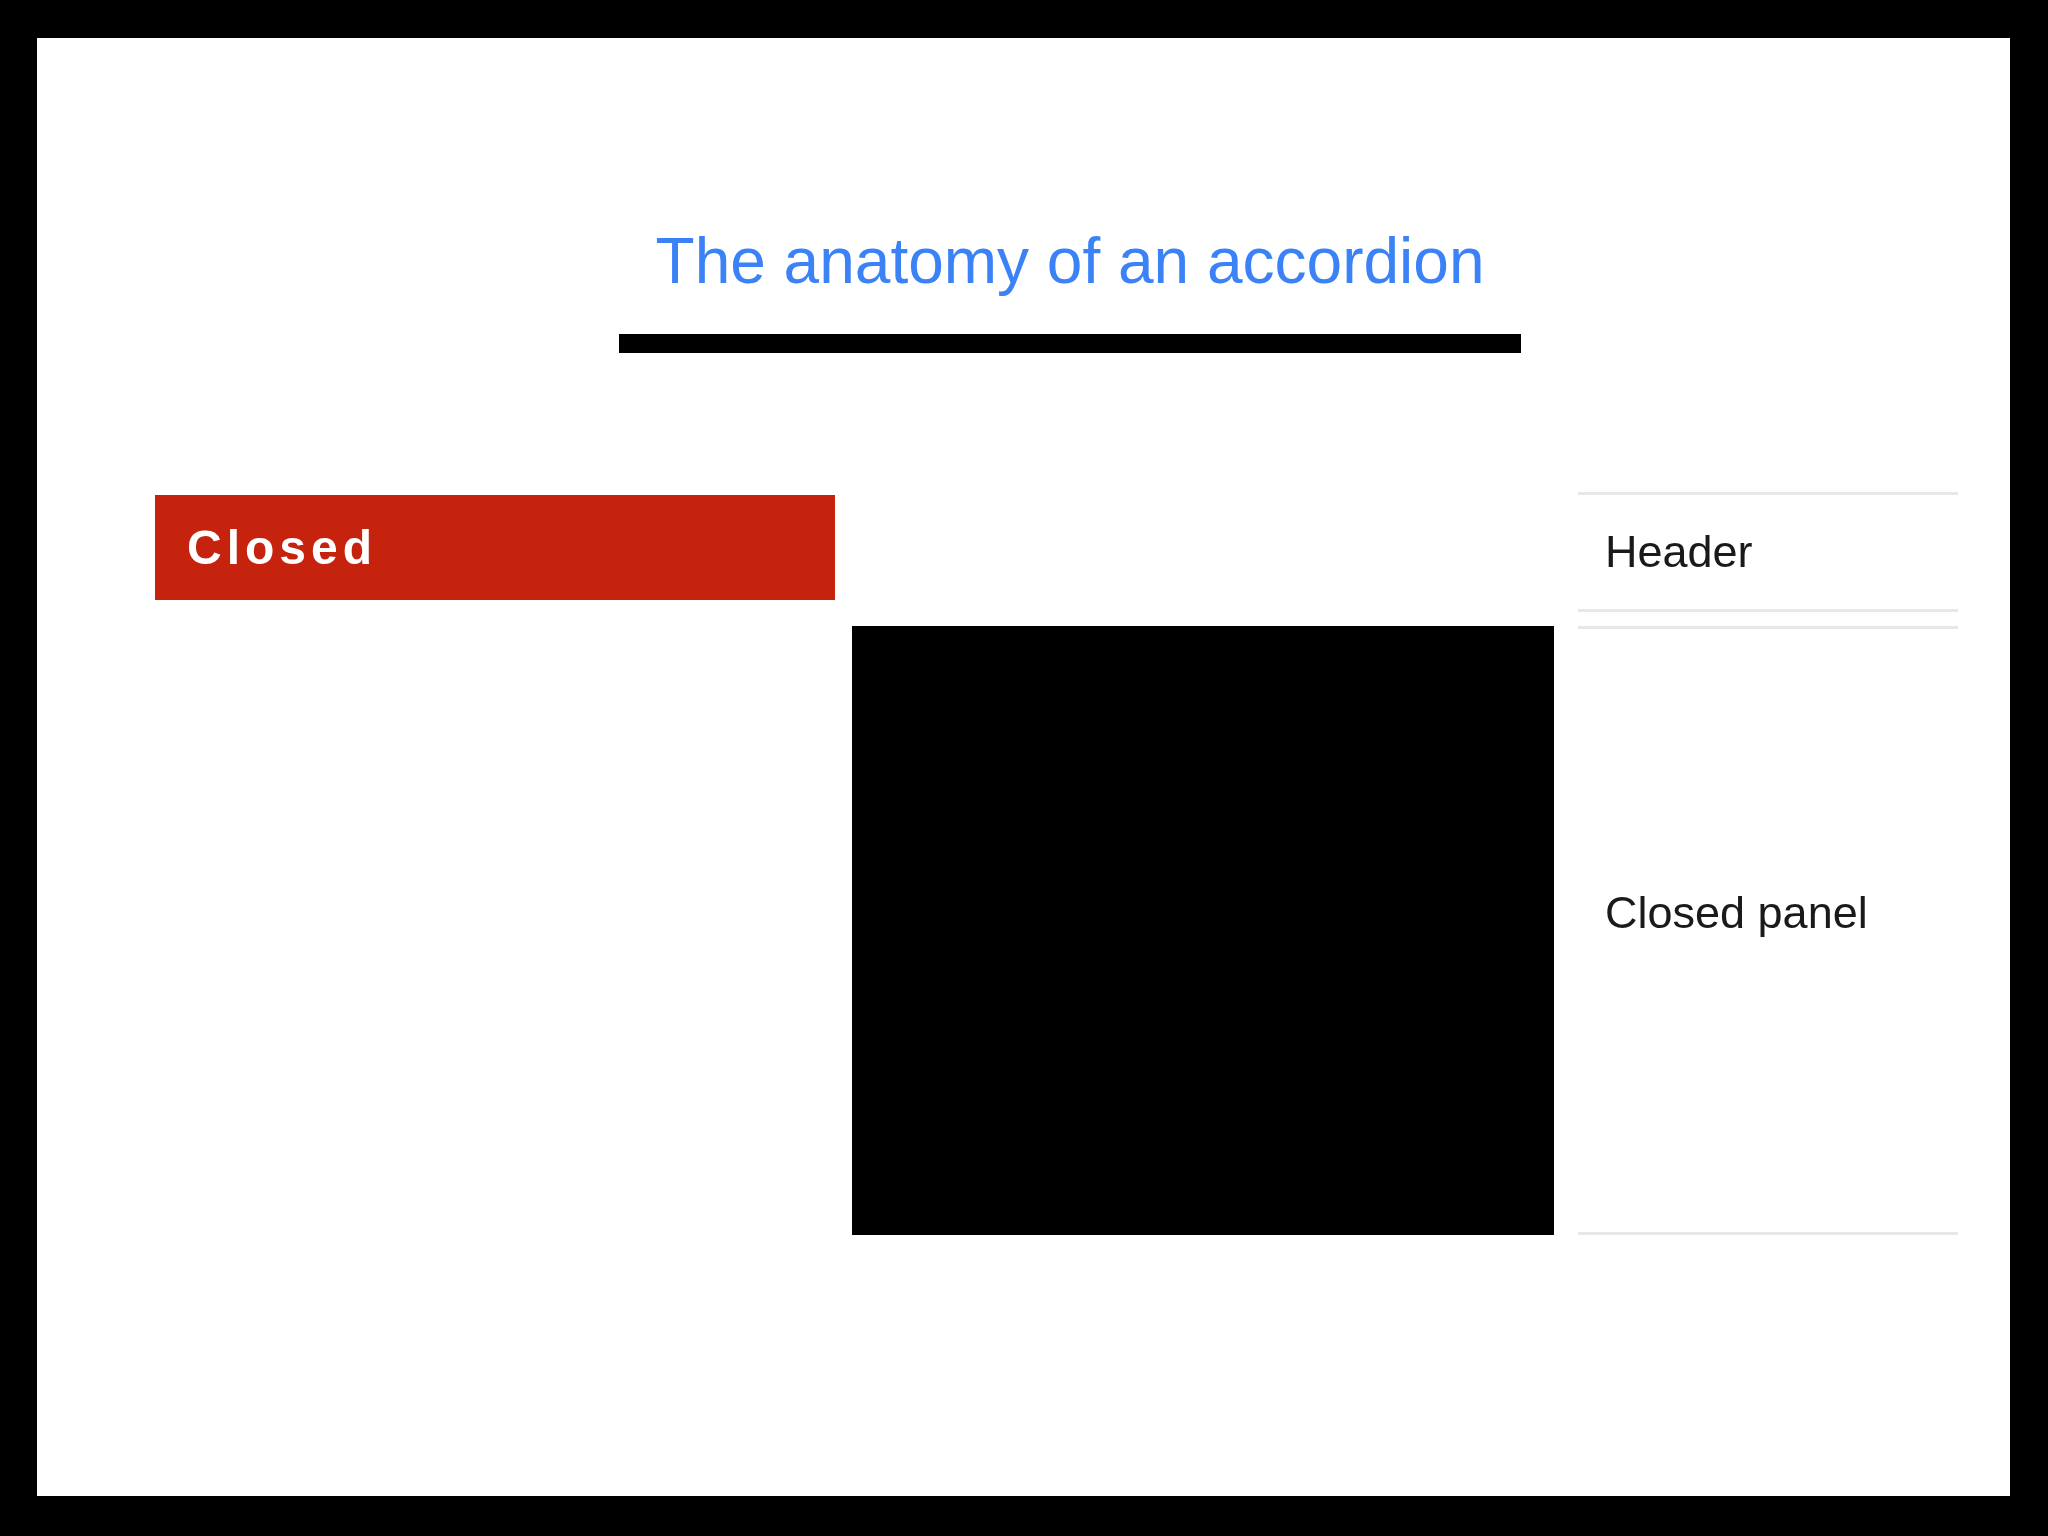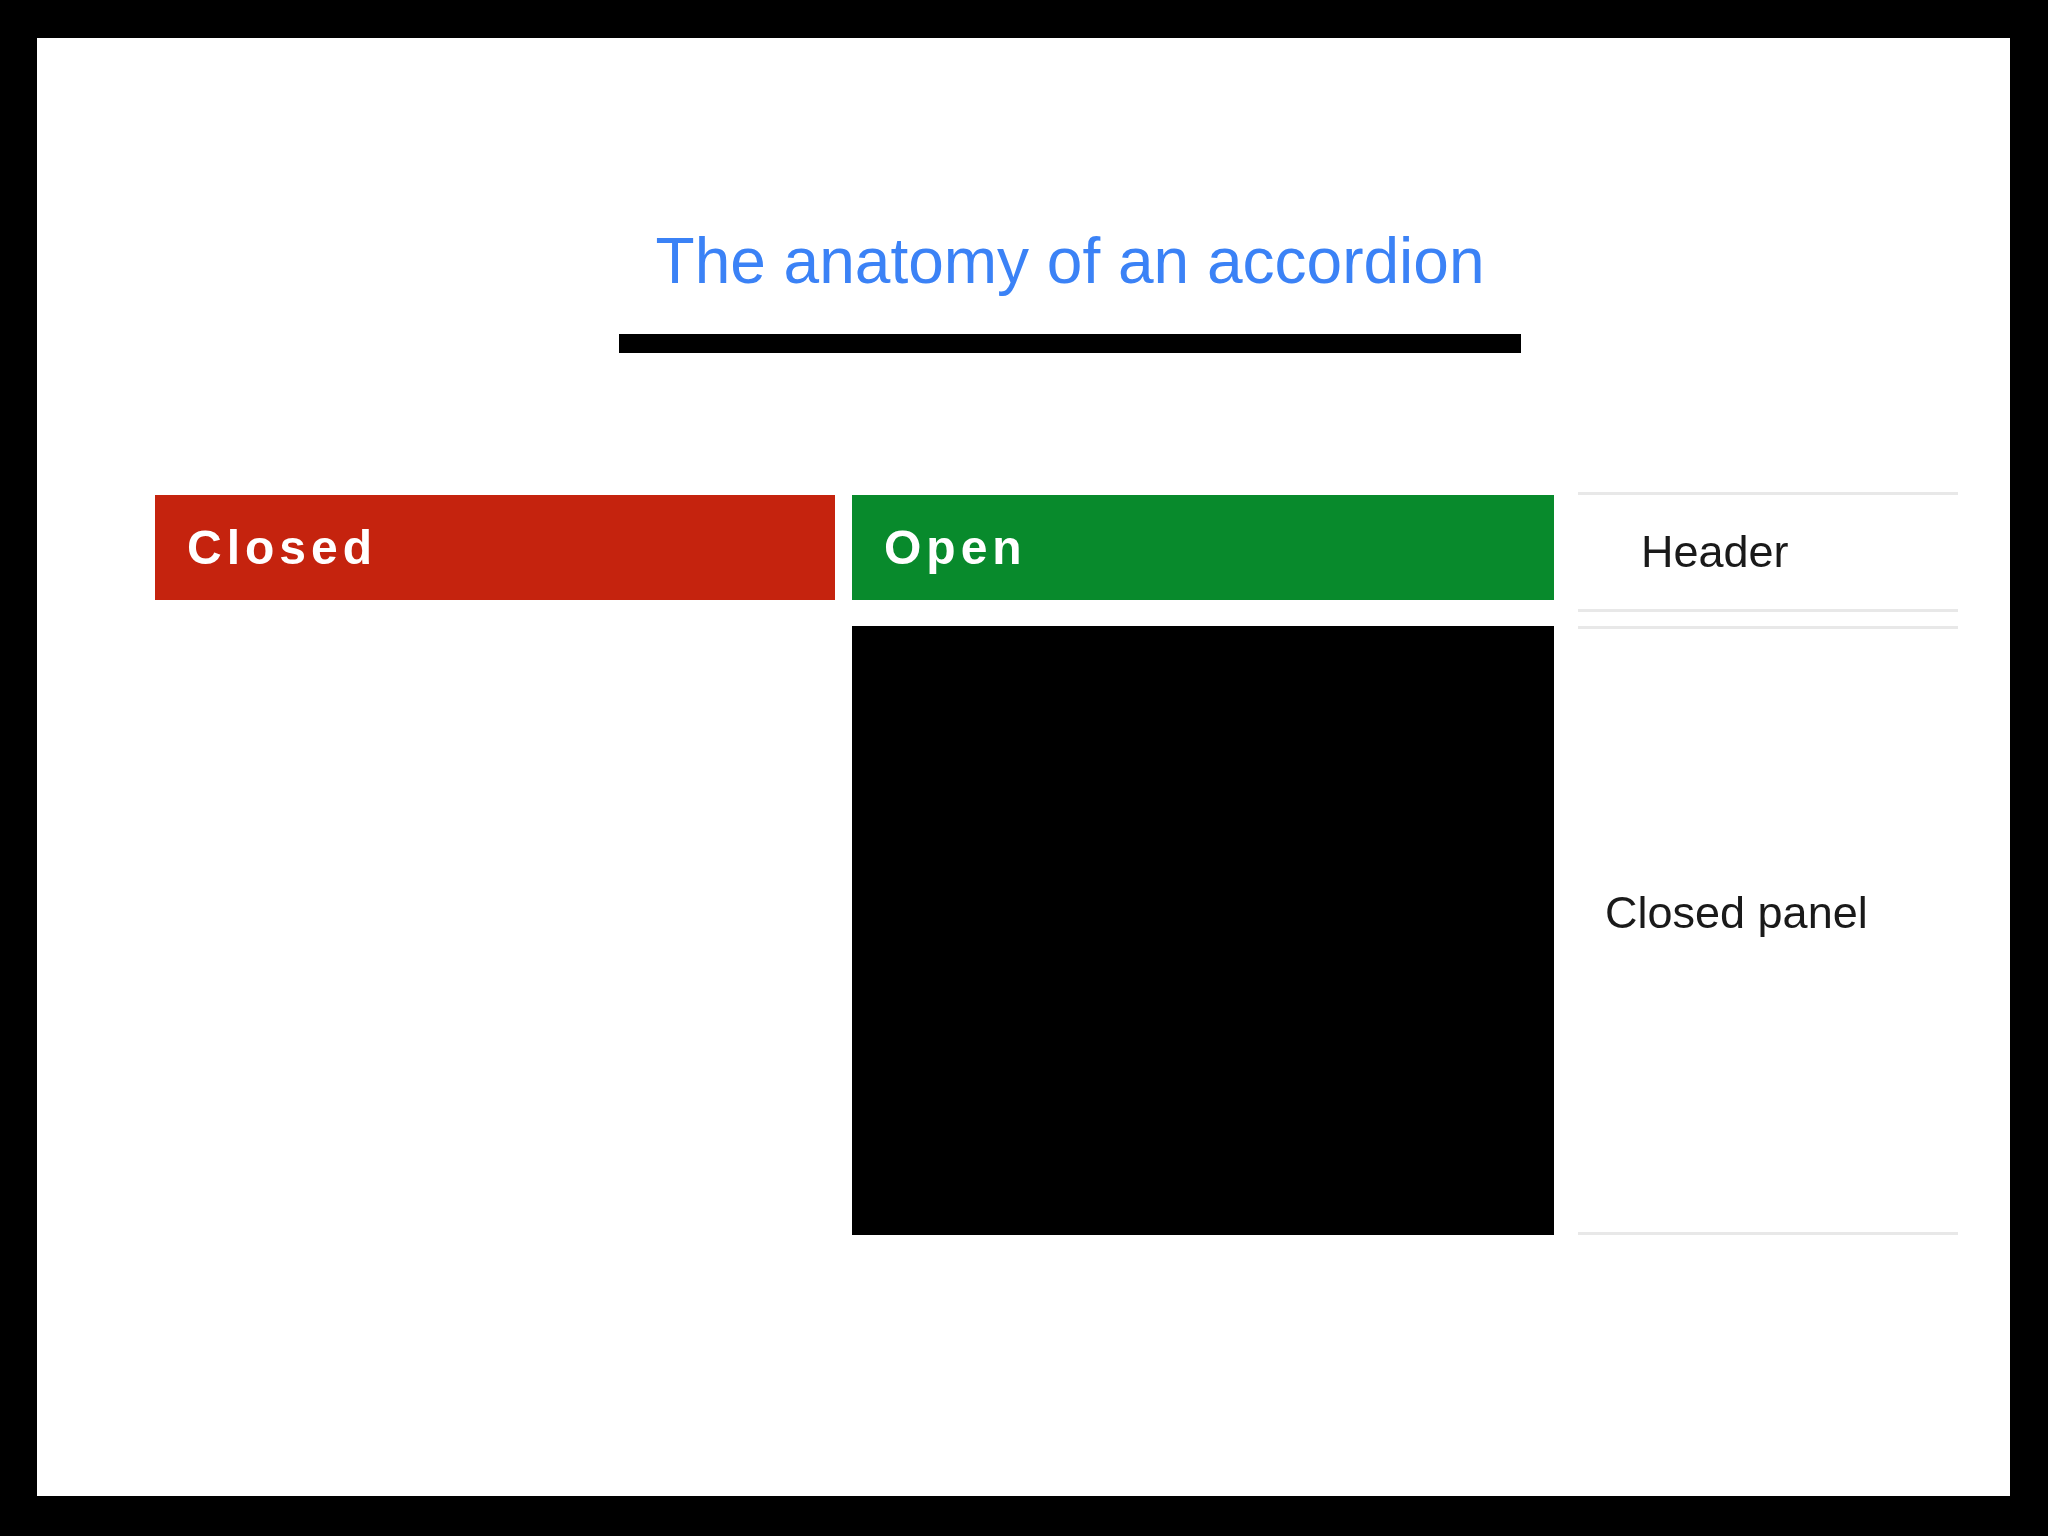--- a/index.html
+++ b/index.html
@@ -90,43 +90,39 @@
     color: #1a1a1a;
     font-size: 45px;
     font-weight: 400;
     white-space: nowrap;
   }
   .anno-label.header-label {
     top: 454px;
     height: 120px;
     display: flex;
     align-items: center;
-    margin-left: 36px;
   }
   .anno-label.content-label {
     top: 849px;
   }
 </style>
 </head>
 <body>
 
 <div class="canvas">
   <div class="slide">
 
     <div class="title">The anatomy of an accordion</div>
 
     <div class="title-underline"></div>
 
     <div class="acc-header closed" style="background-color: rgb(197, 35, 14);">
       <span>Closed</span>
     </div>
 
-    <div class="acc-header open" style="background-color: rgb(8, 138, 44);">
-      <span>Open</span>
-    </div>
 
     <div class="content-panel" style="background-color: rgb(0, 0, 0);"></div>
 
     <div class="anno-line l1"></div>
     <div class="anno-line l2"></div>
     <div class="anno-line l3"></div>
     <div class="anno-line l4"></div>
 
     <div class="anno-label header-label">
       <span>Header</span>

